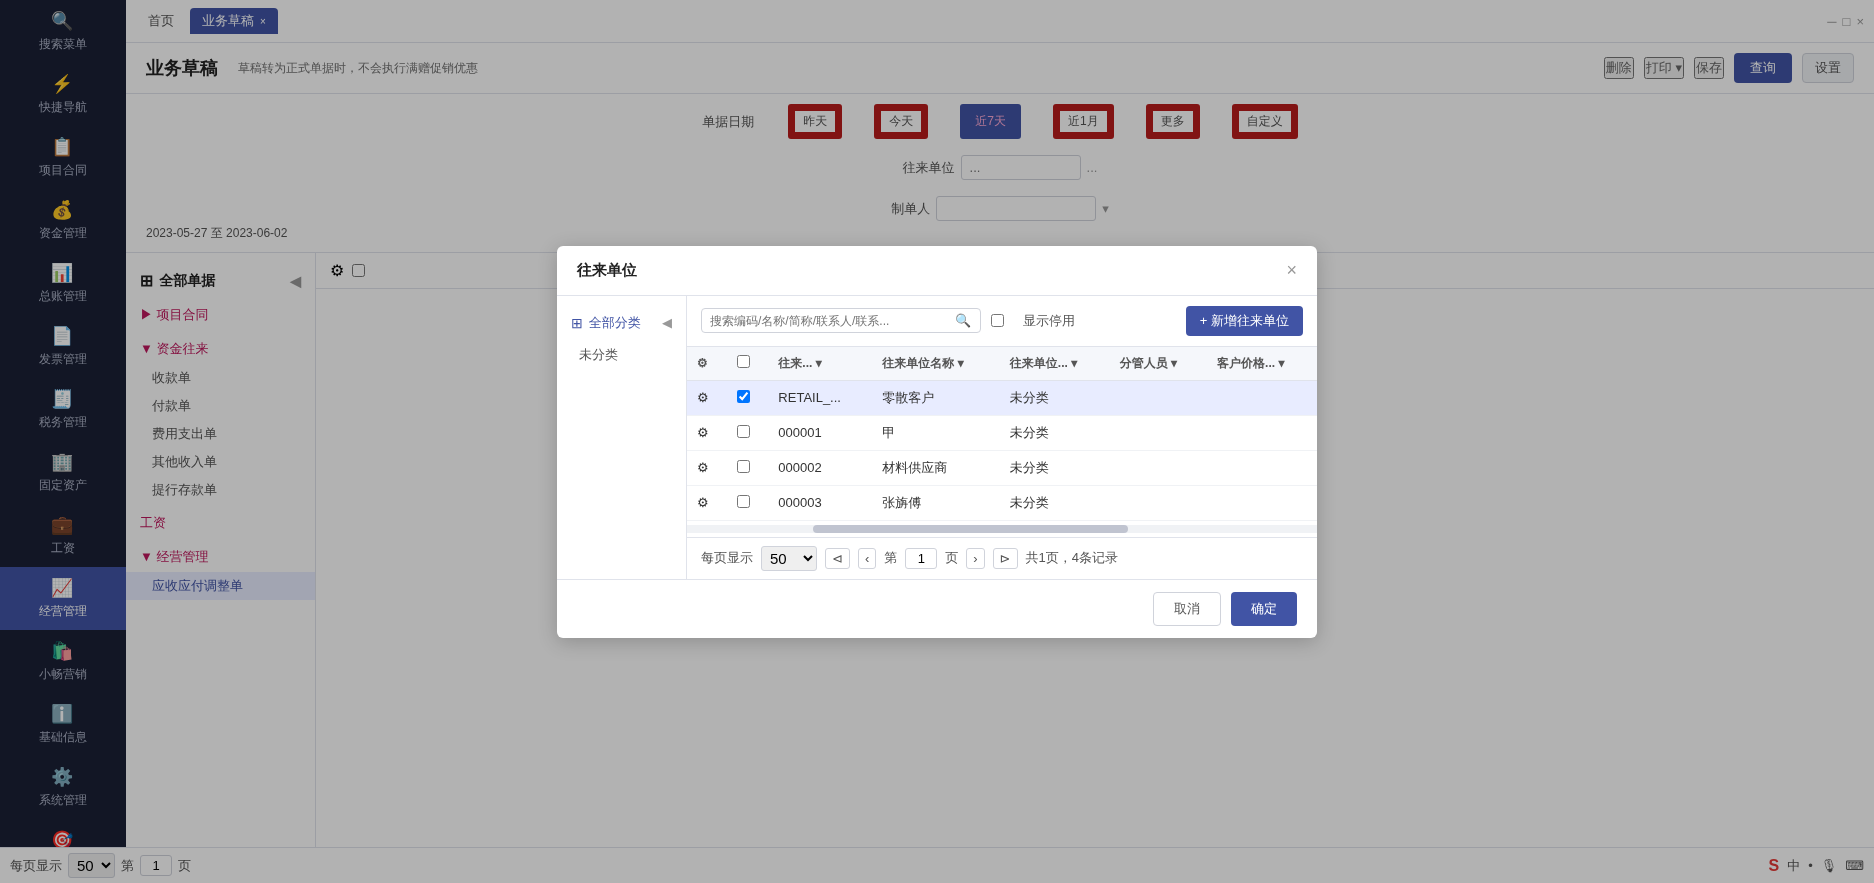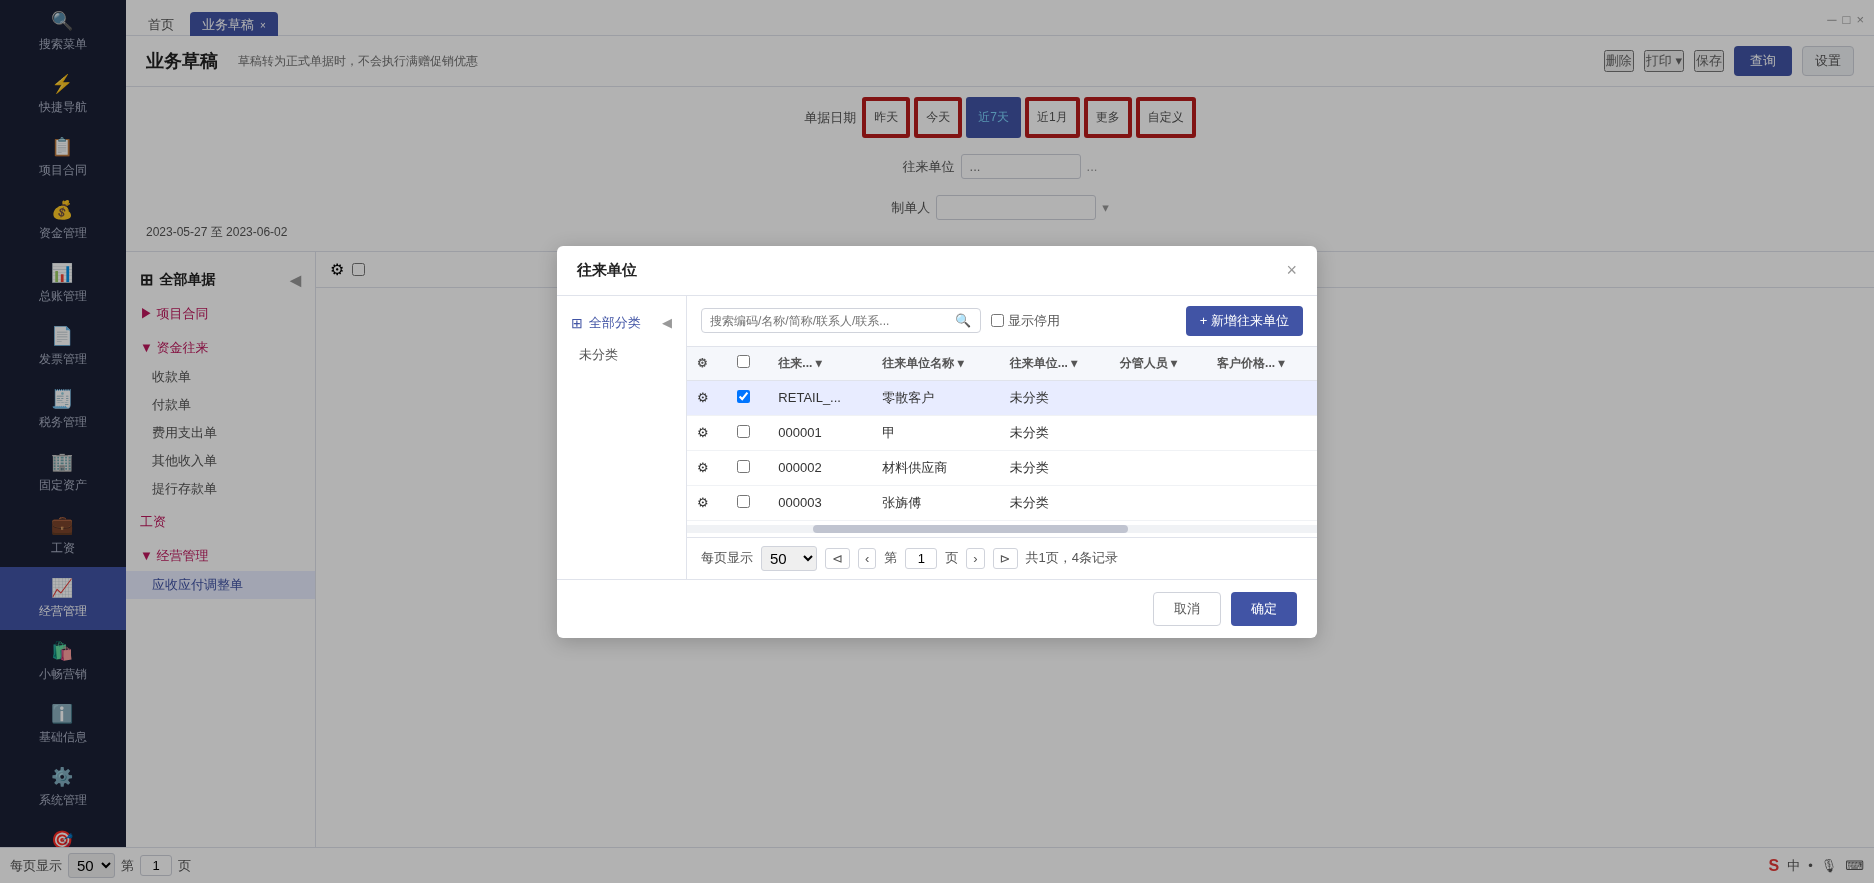--- a/index.html
+++ b/index.html
@@ -11,21 +11,21 @@
     
     .sidebar { width: 126px; background: #1a2035; color: #fff; display: flex; flex-direction: column; flex-shrink: 0; }
     .sidebar-item { display: flex; flex-direction: column; align-items: center; padding: 10px 6px; cursor: pointer; color: #aab0c4; font-size: 12px; gap: 4px; }
     .sidebar-item.active { background: #4154a5; color: #fff; }
     .sidebar-icon { font-size: 18px; }
 
     
     .main-content { flex: 1; display: flex; flex-direction: column; background: #f0f2f5; overflow: hidden; }
 
     
-    .top-tabs { display: flex; background: #fff; border-bottom: 1px solid #e0e3eb; height: 36px; align-items: flex-start; padding: 12px 10px; gap: 4px; }
+    .top-tabs { display: flex; background: #fff; border-bottom: 1px solid #e0e3eb; height: 43px; align-items: center; padding: 12px 10px; gap: 4px; }
     .tab { padding: 4px 12px; cursor: pointer; border-radius: 4px 4px 0 0; font-size: 13px; color: #555; display: flex; align-items: center; gap: 6px; }
     .tab.active { background: #4154a5; color: #fff; }
     .tab-close { font-size: 10px; cursor: pointer; }
     .top-tabs-home { padding: 4px 12px; color: #555; cursor: pointer; }
 
     
     .page-header { background: #fff; padding: 10px 20px; display: flex; align-items: center; justify-content: space-between; border-bottom: 1px solid #e0e3eb; }
     .page-title { font-size: 18px; font-weight: bold; color: #222; }
     .page-subtitle { font-size: 12px; color: #737373; margin-left: 12px; }
     .header-actions { display: flex; align-items: center; gap: 10px; margin-left: 39px; }
@@ -34,22 +34,22 @@
     .btn-save { color: #666; font-size: 13px; cursor: pointer; }
     .btn-query { background: #4154a5; color: #fff; border: none; padding: 6px 16px; border-radius: 4px; cursor: pointer; font-size: 13px; }
     .btn-settings { background: #f0f2f5; color: #555; border: 1px solid #d0d3db; padding: 5px 12px; border-radius: 4px; cursor: pointer; font-size: 13px; }
 
     
     .filter-area { background: #fff; padding: 10px 20px; border-bottom: 1px solid #e0e3eb; }
     .filter-row { display: flex; align-items: center; gap: 16px; flex-wrap: wrap; flex-direction: column; }
     .filter-item { display: flex; align-items: center; gap: 6px; }
     .filter-label { color: #555; font-size: 13px; white-space: nowrap; }
     .date-range-btns { display: flex; gap: 4px; }
-    .date-btn { padding: 8px 8px; border: 4px solid #b91c1c; border-radius: 3px; cursor: pointer; font-size: 12px; color: #555; background: #fff; }
-    .date-btn.active { background: #4154a5; color: #7dd3fc; border-color: #4154a5; }
+    .date-btn { padding: 2px 8px; border: 7px solid #b91c1c; border-radius: 3px; cursor: pointer; font-size: 12px; color: #555; background: #fff; margin-left: 28px; }
+    .date-btn.active { background: #4154a5; color: #f9a8d4; border-color: #4154a5; }
     .filter-input { border: 1px solid #d0d3db; border-radius: 3px; padding: 4px 8px; font-size: 13px; width: 180px; color: #555; }
     .expand-btn { color: #4154a5; font-size: 13px; cursor: pointer; text-align: center; padding: 4px; display: flex; align-items: center; justify-content: center; gap: 4px; }
 
     
     .content-body { display: flex; flex: 1; overflow: hidden; }
 
     
     .left-nav { width: 190px; background: #fff; border-right: 1px solid #e0e3eb; padding: 10px 0; flex-shrink: 0; overflow-y: auto; }
     .left-nav-title { display: flex; align-items: center; gap: 6px; padding: 8px 14px; font-size: 14px; font-weight: bold; color: #222; }
     .left-nav-collapse { cursor: pointer; color: #999; }
@@ -75,21 +75,21 @@
     .dialog-title { font-size: 15px; font-weight: bold; color: #222; }
     .dialog-close { cursor: pointer; color: #999; font-size: 18px; }
     .dialog-body { display: flex; flex: 1; overflow: hidden; }
     .dialog-left { width: 130px; border-right: 1px solid #e0e3eb; padding: 10px 0; flex-shrink: 0; }
     .dialog-category { padding: 8px 14px; cursor: pointer; font-size: 13px; color: #4154a5; display: flex; align-items: center; gap: 6px; font-weight: 500; }
     .dialog-subcategory { padding: 6px 14px 6px 22px; cursor: pointer; font-size: 13px; color: #555; }
     .dialog-right { flex: 1; display: flex; flex-direction: column; overflow: hidden; }
     .dialog-toolbar { display: flex; align-items: center; padding: 10px 14px; gap: 10px; border-bottom: 1px solid #e0e3eb; }
     .search-box { display: flex; align-items: center; border: 1px solid #d0d3db; border-radius: 4px; padding: 4px 8px; gap: 6px; flex: 1; max-width: 280px; }
     .search-box input { border: none; outline: none; font-size: 13px; width: 100%; }
-    .checkbox-label { display: flex; align-items: center; gap: 4px; font-size: 13px; color: #555; cursor: pointer; }
+    .checkbox-label { display: flex; align-items: center; gap: 19px; font-size: 13px; color: #555; cursor: pointer; }
     .btn-add-partner { background: #4154a5; color: #fff; border: none; padding: 6px 14px; border-radius: 4px; cursor: pointer; font-size: 13px; margin-left: auto; }
     .dialog-table-wrap { flex: 1; overflow: auto; }
     .dialog-table { width: 100%; border-collapse: collapse; }
     .dialog-table th { background: #f5f7fb; padding: 8px 10px; font-size: 12px; color: #555; border-bottom: 1px solid #e0e3eb; text-align: left; white-space: nowrap; }
     .dialog-table td { padding: 8px 10px; font-size: 13px; color: #333; border-bottom: 1px solid #f0f2f5; }
     .dialog-table tr.selected td { background: #e8ecff; }
     .dialog-scrollbar { height: 8px; background: #f0f2f5; position: relative; margin: 4px 0; }
     .dialog-scrollbar-thumb { height: 8px; background: #c0c4d0; border-radius: 4px; position: absolute; left: 20%; width: 50%; }
     .dialog-pagination { display: flex; align-items: center; padding: 8px 14px; gap: 8px; font-size: 13px; color: #555; border-top: 1px solid #e0e3eb; }
     .page-size-select { border: 1px solid #d0d3db; border-radius: 3px; padding: 2px 4px; font-size: 15px; }

